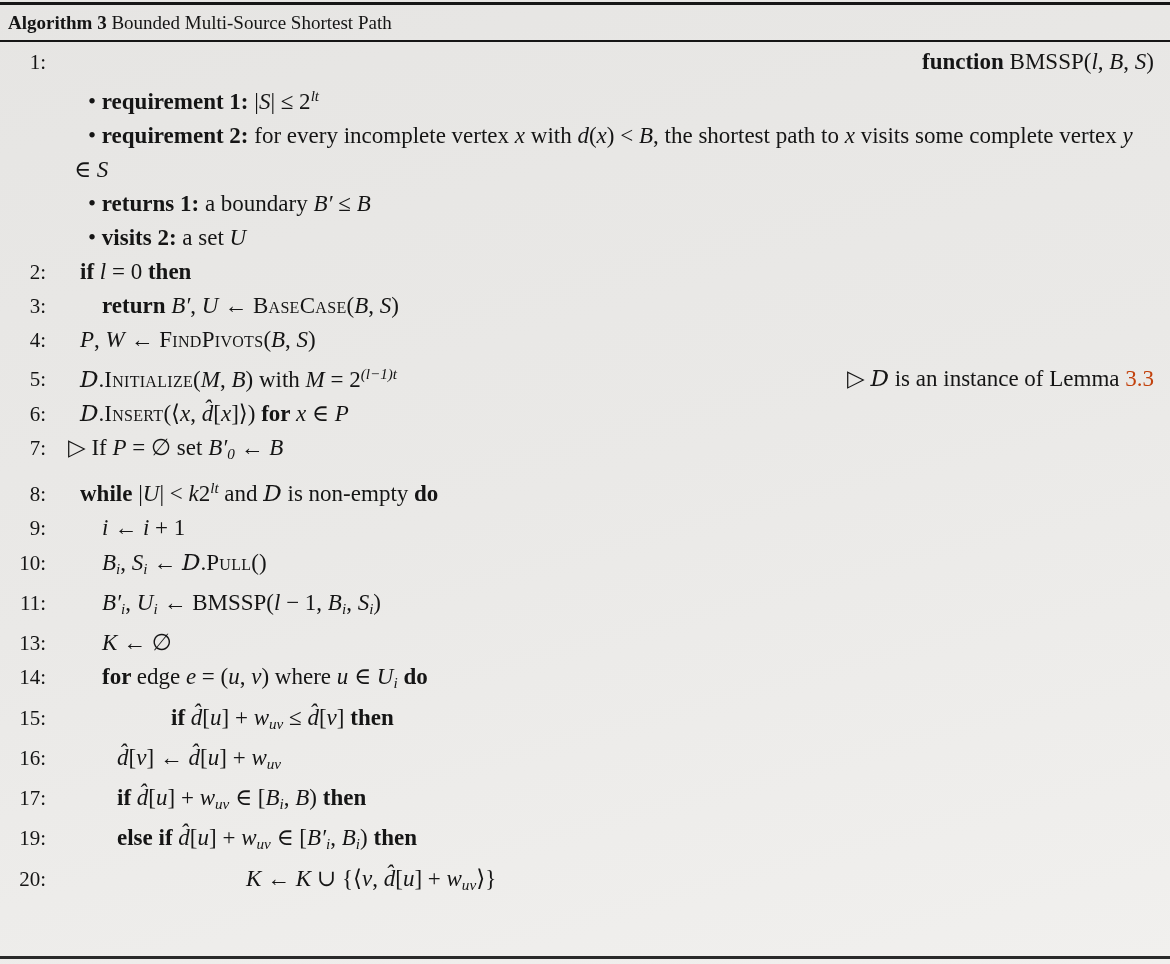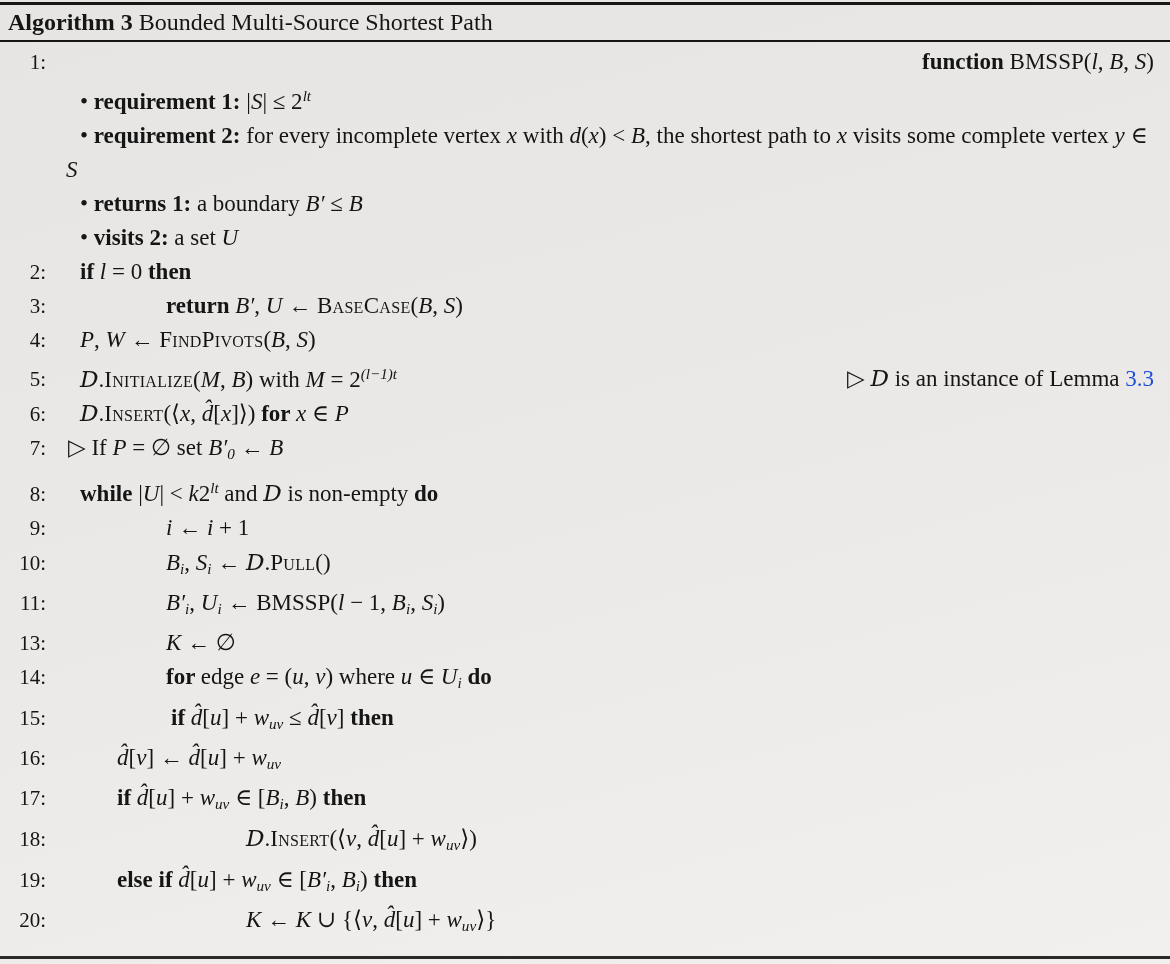--- a/index.html
+++ b/index.html
@@ -7,32 +7,32 @@
     width:1170px;height:964px;overflow:hidden;
     background:linear-gradient(165deg,#e6e5e3 0%,#eae9e7 50%,#f1f0ee 100%);
     color:#151515;
     font-family:"Liberation Serif","DejaVu Serif","DejaVu Sans",serif;
   }
   .algo{position:relative;width:100%;height:100%;}
   .rule{background:#161616;width:100%;}
   .rule-top{height:3px;margin-top:2px;}
   .rule-mid{height:2px;}
   .rule-bottom{position:absolute;left:0;right:0;bottom:7px;height:3px;background:#2a2a2a;}
-  .caption{font-size:24px;line-height:35px;padding-left:8px;white-space:nowrap;}
+  .caption{font-size:19px;line-height:35px;padding-left:8px;white-space:nowrap;}
   .caption .cap-label{font-weight:bold;}
   .algo-body{padding:3px 16px 0 6px;font-size:23px;}
   .row{display:flex;align-items:baseline;line-height:34px;min-height:34px;}
   .num{flex:0 0 40px;width:40px;text-align:right;padding-right:8px;font-size:21px;}
   .content{flex:1 1 auto;}
   .comment{flex:0 0 auto;white-space:nowrap;padding-left:14px;}
   
   .ind-0 .content{margin-left:2px;text-align:right;}
-  .ind-b .content{margin-left:12px;text-indent:14px;}
+  .ind-b .content{margin-left:20px;text-indent:14px;}
   .ind-1 .content{margin-left:26px;}
-  .ind-2 .content{margin-left:112px;}
+  .ind-2 .content{margin-left:48px;}
   .ind-3 .content{margin-left:117px;}
   .ind-4 .content{margin-left:63px;}
   .ind-5 .content{margin-left:192px;}
   
   .kw{font-weight:bold;}
   .bd{font-weight:bold;}
   .rm{font-style:normal;}
   .mi{font-style:italic;}
   .cal{font-style:italic;font-family:"DejaVu Serif","Liberation Serif",serif;}
   .sc{font-variant:small-caps;letter-spacing:0.3px;}
@@ -80,21 +80,21 @@
         <span class="num">3:</span>
         <span class="content"><span class="kw">return </span><span class="mi">B′</span><span class="rm">, </span><span class="mi">U</span><span class="rm"> ← </span><span class="sc">BaseCase</span><span class="rm">(</span><span class="mi">B</span><span class="rm">, </span><span class="mi">S</span><span class="rm">)</span></span>
       </div>
       <div class="row ind-1">
         <span class="num">4:</span>
         <span class="content"><span class="mi">P</span><span class="rm">, </span><span class="mi">W</span><span class="rm"> ← </span><span class="sc">FindPivots</span><span class="rm">(</span><span class="mi">B</span><span class="rm">, </span><span class="mi">S</span><span class="rm">)</span></span>
       </div>
       <div class="row ind-1">
         <span class="num">5:</span>
         <span class="content"><span class="cal">D</span><span class="rm">.</span><span class="sc">Initialize</span><span class="rm">(</span><span class="mi">M</span><span class="rm">, </span><span class="mi">B</span><span class="rm">) with </span><span class="mi">M</span><span class="rm"> = 2</span><span class="sp">(l−1)t</span></span>
-        <span class="comment"><span class="rm">▷ </span><span class="cal">D</span><span class="rm"> is an instance of Lemma </span><span class="lnk" style="color: #1d4ed8;">3.3</span></span>
+        <span class="comment"><span class="rm">▷ </span><span class="cal">D</span><span class="rm"> is an instance of Lemma </span><span class="lnk" style="color: #c2410c;">3.3</span></span>
       </div>
       <div class="row ind-1">
         <span class="num">6:</span>
         <span class="content"><span class="cal">D</span><span class="rm">.</span><span class="sc">Insert</span><span class="rm">(⟨</span><span class="mi">x</span><span class="rm">, </span><span class="mi">d̂</span><span class="rm">[</span><span class="mi">x</span><span class="rm">]⟩) </span><span class="kw">for </span><span class="mi">x</span><span class="rm"> ∈ </span><span class="mi">P</span></span>
       </div>
       <div class="row ind-1">
         <span class="num">7:</span>
         <span class="comment"><span class="rm">▷ If </span><span class="mi">P</span><span class="rm"> = ∅ set </span><span class="mi">B′</span><span class="sb">0</span><span class="rm"> ← </span><span class="mi">B</span></span>
       </div>
       <div class="row ind-1">
@@ -126,24 +126,20 @@
         <span class="content"><span class="kw">if </span><span class="mi">d̂</span><span class="rm">[</span><span class="mi">u</span><span class="rm">] + </span><span class="mi">w</span><span class="sb">uv</span><span class="rm"> ≤ </span><span class="mi">d̂</span><span class="rm">[</span><span class="mi">v</span><span class="rm">] </span><span class="kw">then</span></span>
       </div>
       <div class="row ind-4">
         <span class="num">16:</span>
         <span class="content"><span class="mi">d̂</span><span class="rm">[</span><span class="mi">v</span><span class="rm">] ← </span><span class="mi">d̂</span><span class="rm">[</span><span class="mi">u</span><span class="rm">] + </span><span class="mi">w</span><span class="sb">uv</span></span>
       </div>
       <div class="row ind-4">
         <span class="num">17:</span>
         <span class="content"><span class="kw">if </span><span class="mi">d̂</span><span class="rm">[</span><span class="mi">u</span><span class="rm">] + </span><span class="mi">w</span><span class="sb">uv</span><span class="rm"> ∈ [</span><span class="mi">B</span><span class="sb">i</span><span class="rm">, </span><span class="mi">B</span><span class="rm">) </span><span class="kw">then</span></span>
       </div>
-      <div class="row ind-5">
-        <span class="num">18:</span>
-        <span class="content"><span class="cal">D</span><span class="rm">.</span><span class="sc">Insert</span><span class="rm">(⟨</span><span class="mi">v</span><span class="rm">, </span><span class="mi">d̂</span><span class="rm">[</span><span class="mi">u</span><span class="rm">] + </span><span class="mi">w</span><span class="sb">uv</span><span class="rm">⟩)</span></span>
-      </div>
       <div class="row ind-4">
         <span class="num">19:</span>
         <span class="content"><span class="kw">else if </span><span class="mi">d̂</span><span class="rm">[</span><span class="mi">u</span><span class="rm">] + </span><span class="mi">w</span><span class="sb">uv</span><span class="rm"> ∈ [</span><span class="mi">B′</span><span class="sb">i</span><span class="rm">, </span><span class="mi">B</span><span class="sb">i</span><span class="rm">) </span><span class="kw">then</span></span>
       </div>
       <div class="row ind-5">
         <span class="num">20:</span>
         <span class="content"><span class="mi">K</span><span class="rm"> ← </span><span class="mi">K</span><span class="rm"> ∪ {⟨</span><span class="mi">v</span><span class="rm">, </span><span class="mi">d̂</span><span class="rm">[</span><span class="mi">u</span><span class="rm">] + </span><span class="mi">w</span><span class="sb">uv</span><span class="rm">⟩}</span></span>
       </div>
     </div>
   <div class="rule-bottom"></div>

